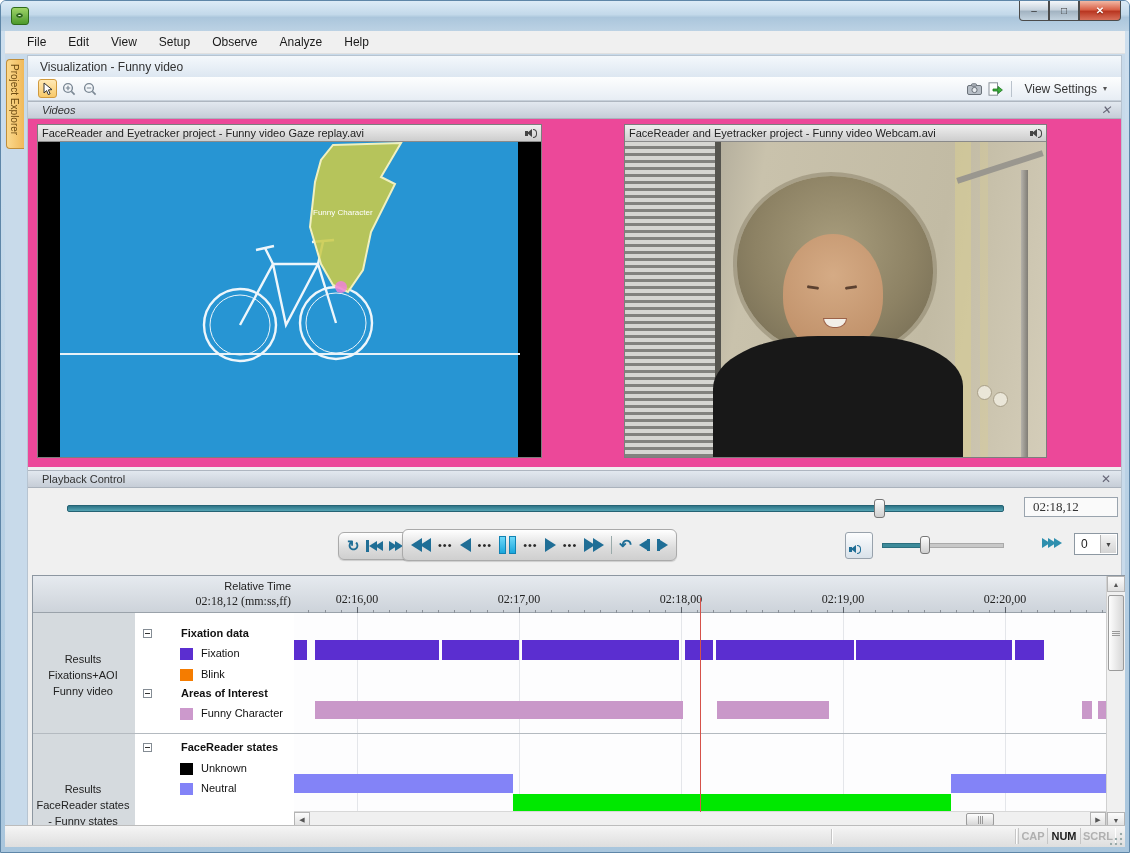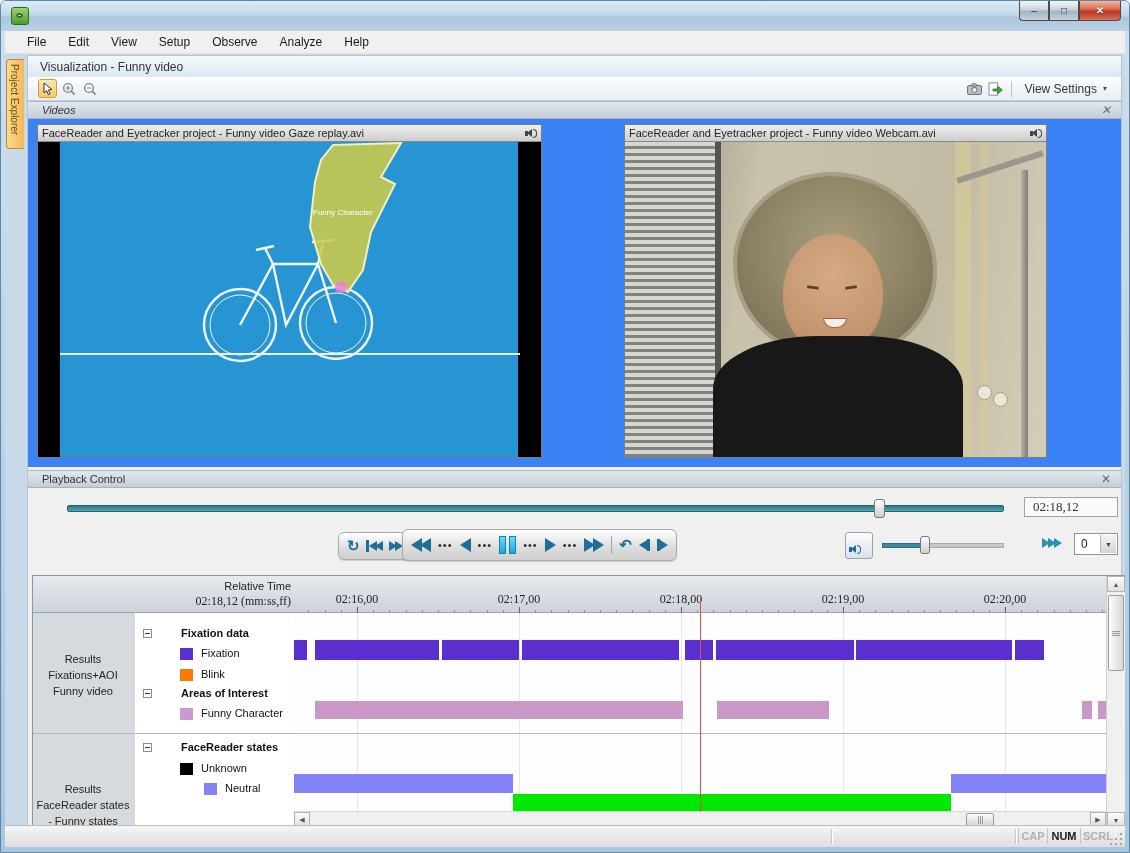--- a/index.html
+++ b/index.html
@@ -43,21 +43,21 @@
   .tb-right{position:absolute;right:8px;top:0;height:23px;display:flex;align-items:center;}
   .tb-sep{width:1px;height:16px;background:#b9c2cc;margin:0 6px;}
   .view-settings{font-size:12px;color:#333;display:flex;align-items:center;gap:6px;padding:2px 6px;}
   .dd-arrow{font-size:8px;color:#555;}
   
   .panel-header{position:absolute;left:0;right:0;height:18px;background:linear-gradient(#e2e8ef,#c6cdd7);
                 border-top:1px solid #aeb6c0;border-bottom:1px solid #aab2bc;font-size:11px;color:#333;
                 display:flex;align-items:center;padding-left:14px;box-sizing:border-box;}
   .panel-close{position:absolute;right:8px;top:1px;font-size:12px;color:#667;width:14px;text-align:center;}
   
-  .videos-body{position:absolute;left:0;top:63px;right:0;height:348px;background:#3b82f6;}
+  .videos-body{position:absolute;left:0;top:63px;right:0;height:348px;background:#ec4899;}
   .video-frame{position:absolute;border:1px solid #7d7d7d;box-sizing:border-box;background:#000;}
   .video-titlebar{position:absolute;left:0;top:0;right:0;height:17px;background:linear-gradient(#efefef,#cdcdcd);
                   border-bottom:1px solid #8a8a8a;font-size:11px;color:#222;display:flex;align-items:center;
                   padding:0 4px;box-sizing:border-box;white-space:nowrap;overflow:hidden;}
   .speaker-ico{position:absolute;right:4px;top:4px;width:12px;height:9px;}
   .speaker-ico .sb{position:absolute;left:0;top:2px;width:3px;height:5px;background:#444;}
   .speaker-ico .sc{position:absolute;left:2px;top:0;width:0;height:0;border-right:5px solid #444;
                    border-top:4px solid transparent;border-bottom:4px solid transparent;border-left:0;}
   .speaker-ico .sw{position:absolute;left:8px;top:0;width:4px;height:9px;border:1px solid #444;border-left:none;
                    border-radius:0 6px 6px 0;box-sizing:border-box;}
@@ -495,21 +495,21 @@
                   <span class="leg-text">Funny Character</span>
                 </div>
                 <div class="leg-row" style="top: 127px;">
                   <div class="leg-minus"></div>
                   <span class="leg-title">FaceReader states</span>
                 </div>
                 <div class="leg-row" style="top: 148px;">
                   <div class="leg-swatch" style="background: rgb(0, 0, 0);"></div>
                   <span class="leg-text">Unknown</span>
                 </div>
-                <div class="leg-row" style="top: 168px; margin-left: 24px;">
+                <div class="leg-row" style="top: 168px;">
                   <div class="leg-swatch" style="background: rgb(131, 131, 247);"></div>
                   <span class="leg-text">Neutral</span>
                 </div>
                 <div class="leg-row" style="top: 190px; margin-top: 32px;">
                   <div class="leg-swatch" style="background: rgb(0, 232, 0);"></div>
                   <span class="leg-text">Happy</span>
                 </div>
               </div>
             <div class="chart">
                 <div class="gridline" style="left: 63px;"></div>

